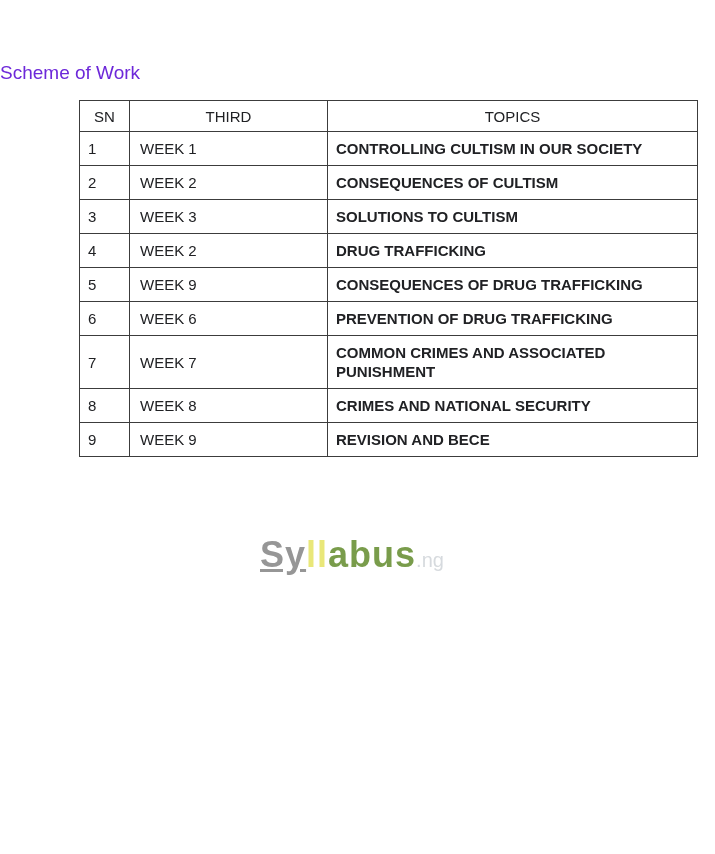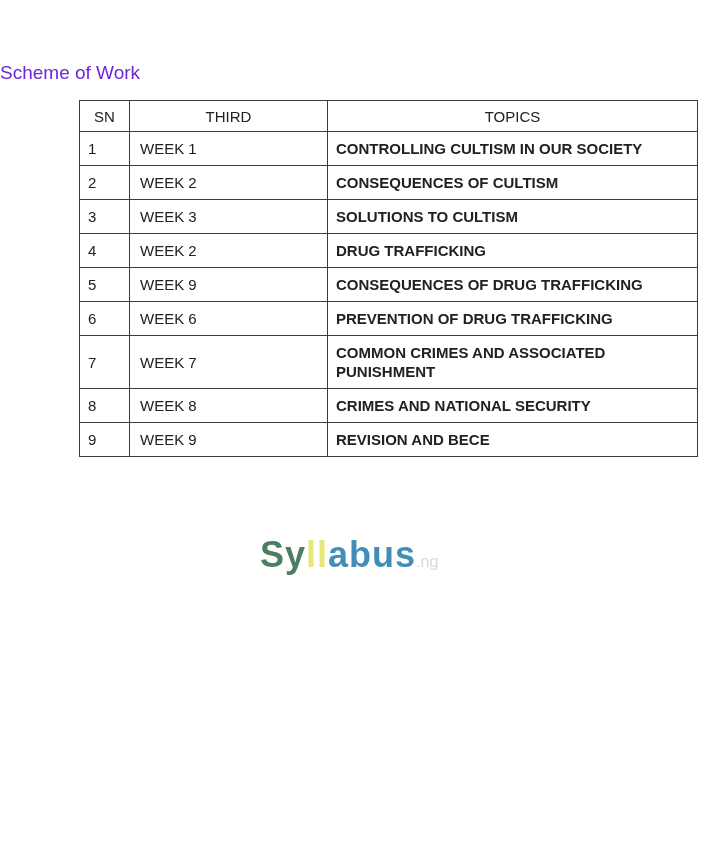--- a/index.html
+++ b/index.html
@@ -79,35 +79,35 @@
     z-index: 1;
     font-weight: 700;
     font-size: 36px;
     letter-spacing: 1px;
     opacity: 0.75;
     white-space: nowrap;
     user-select: none;
     pointer-events: none;
   }
   .watermark .wm-suffix {
-    font-size: 16px;
+    font-size: 20px;
     font-weight: 400;
     letter-spacing: 0;
   }
 </style>
 </head>
 <body>
 
 <div class="page">
 
 
   <div class="section-heading">Scheme of Work</div>
 
   <div class="watermark">
-    <span style="color: #14532d;">Sy</span><span style="color: rgb(226, 223, 77);">ll</span><span style="color: #0369a1; margin-top: 48px;">abus</span><span class="wm-suffix" style="color: rgb(201, 206, 211);">.ng</span>
+    <span style="color: #737373; text-decoration: underline;">Sy</span><span style="color: rgb(226, 223, 77);">ll</span><span style="color: #4d7c0f; margin-top: 48px;">abus</span><span class="wm-suffix" style="color: rgb(201, 206, 211);">.ng</span>
   </div>
 
   <div class="table-wrap">
     <table class="schedule">
       <colgroup>
         <col class="col-sn">
         <col class="col-week">
         <col class="col-topic">
       </colgroup>
       <thead>

